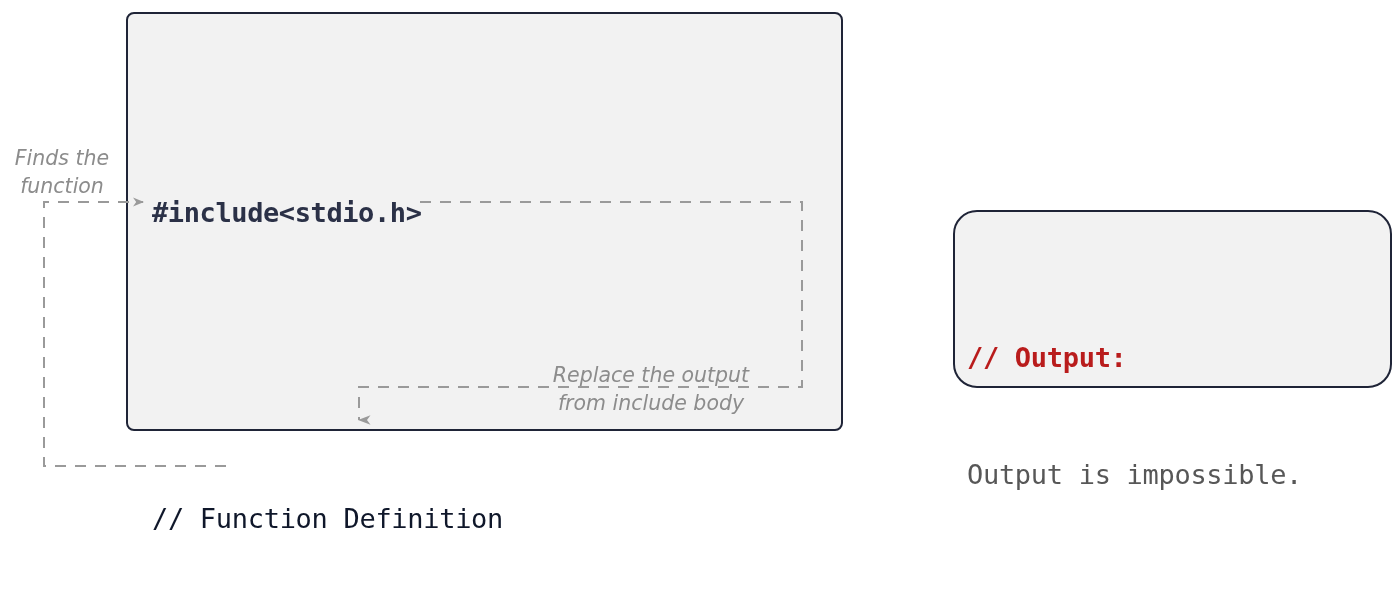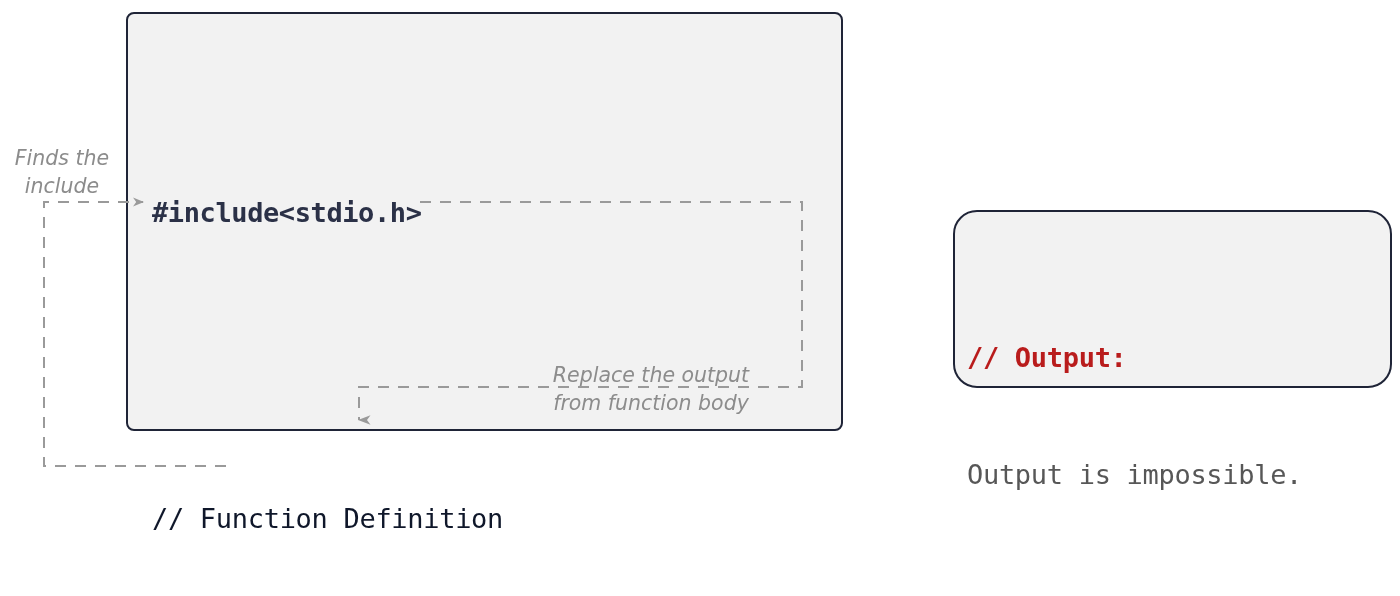--- a/index.html
+++ b/index.html
@@ -125,26 +125,26 @@
       </marker>
     </defs>
 
     <path d="M 226,466 L 44,466 L 44,202 L 143,202" fill="none" stroke="#9a9a9a" stroke-width="2" stroke-dasharray="11 9" marker-end="url(#arrow-right-head)"></path>
 
     <path d="M 420,202 L 802,202 L 802,387 L 359,387 L 359,420" fill="none" stroke="#9a9a9a" stroke-width="2" stroke-dasharray="11 9" marker-end="url(#arrow-down-head)"></path>
   </svg>
 
   <div class="annot-label" id="annot-finds">
     <span class="annot-line">Finds the</span>
-    <span class="annot-line">include</span>
+    <span class="annot-line">function</span>
   </div>
 
   <div class="annot-label" id="annot-replace">
     <span class="annot-line">Replace the output</span>
-    <span class="annot-line">from function body</span>
+    <span class="annot-line">from include body</span>
   </div>
 
   <div class="code-card">
     <div class="code-body">
 
       <div class="ln"><span class="tok-pre">#include&lt;stdio.h&gt;</span></div>
 
       <div class="ln blank"></div>
 
       <div class="ln"><span class="tok-comment">// Function Definition</span></div>

